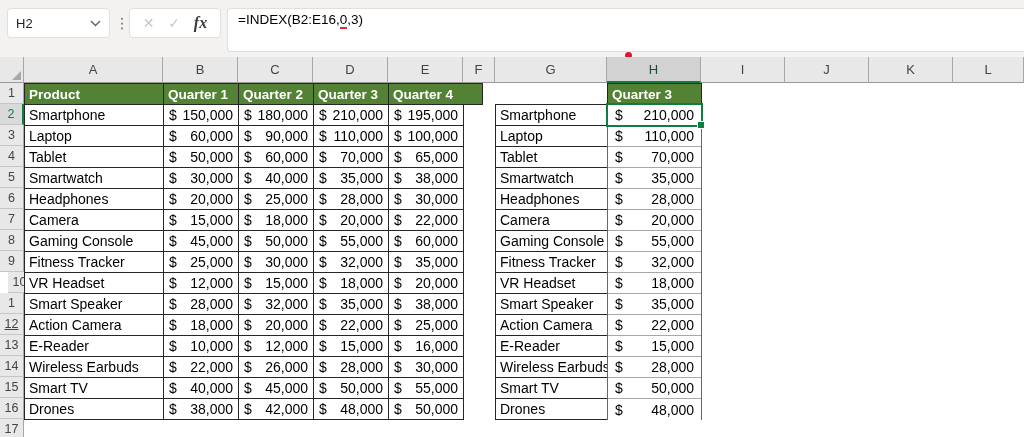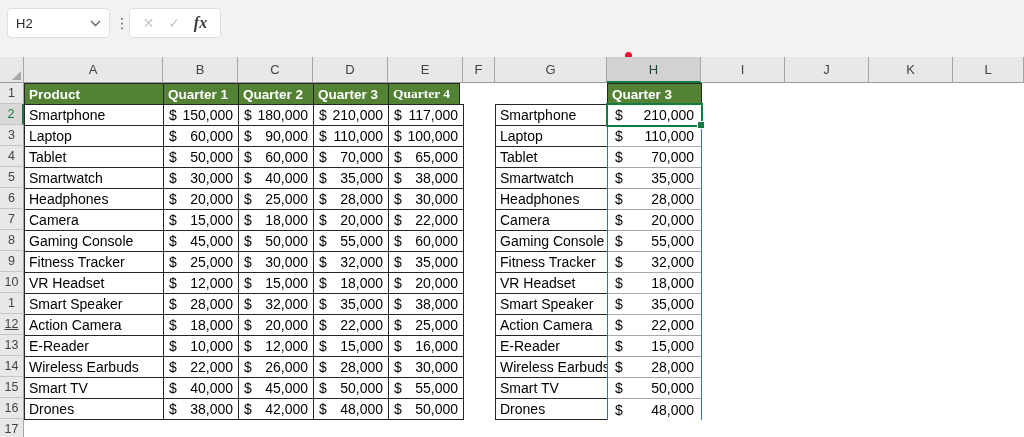--- a/index.html
+++ b/index.html
@@ -67,20 +67,21 @@
       <svg width="11" height="7">
         <polyline points="1,1 5.5,5.5 10,1" stroke="#605e5c" stroke-width="1.3" fill="none"></polyline>
       </svg>
     </div>
     <div class="dots">⋮</div>
     <div class="fgroup">
       <span class="icon-x">✕</span>
       <span class="icon-ck">✓</span>
       <span class="icon-fx">fx</span>
     </div>
+    <div class="formulabar"><span>=INDEX(B2:E16,</span><span class="flag">0</span><span>,3)</span></div>
   </div>
 
   <div class="reddot"></div>
 
   <div id="sheet">
       <div class="corner" style="left: 0px; top: 57px; width: 24px; height: 26px;">
         <div class="corner-tri"></div>
       </div>
       <div class="colhdr" style="left: 24px; top: 57px; width: 139px; height: 26px;">A</div>
       <div class="colhdr" style="left: 163px; top: 57px; width: 75px; height: 26px;">B</div>
@@ -96,49 +97,49 @@
       <div class="colhdr" style="left: 953px; top: 57px; width: 71px; height: 26px;">L</div>
       <div class="rowhdr" style="left: 0px; top: 83px; width: 24px; height: 21px;">1</div>
       <div class="rowhdr sel" style="left: 0px; top: 104px; width: 24px; height: 21px;">2</div>
       <div class="rowhdr" style="left: 0px; top: 125px; width: 24px; height: 21px;">3</div>
       <div class="rowhdr" style="left: 0px; top: 146px; width: 24px; height: 21px;">4</div>
       <div class="rowhdr" style="left: 0px; top: 167px; width: 24px; height: 21px;">5</div>
       <div class="rowhdr" style="left: 0px; top: 188px; width: 24px; height: 21px;">6</div>
       <div class="rowhdr" style="left: 0px; top: 209px; width: 24px; height: 21px;">7</div>
       <div class="rowhdr" style="left: 0px; top: 230px; width: 24px; height: 21px;">8</div>
       <div class="rowhdr" style="left: 0px; top: 251px; width: 24px; height: 21px;">9</div>
-      <div class="rowhdr" style="left: 0px; top: 272px; width: 24px; height: 21px;">10</div>
+      <div class="rowhdr" style="left: 8px; top: 272px; width: 24px; height: 21px;">10</div>
       <div class="rowhdr" style="left: 0px; top: 293px; width: 24px; height: 21px;">1</div>
       <div class="rowhdr" style="left: 0px; top: 314px; width: 24px; height: 21px; text-decoration: underline;">12</div>
       <div class="rowhdr" style="left: 0px; top: 335px; width: 24px; height: 21px;">13</div>
       <div class="rowhdr" style="left: 0px; top: 356px; width: 24px; height: 21px;">14</div>
       <div class="rowhdr" style="left: 0px; top: 377px; width: 24px; height: 21px;">15</div>
       <div class="rowhdr" style="left: 0px; top: 398px; width: 24px; height: 21px;">16</div>
       <div class="rowhdr" style="left: 0px; top: 419px; width: 24px; height: 21px;">17</div>
       <div class="cell hdrgreen" style="left: 24px; top: 83px; width: 140px; height: 22px;">Product</div>
       <div class="cell hdrgreen" style="left: 163px; top: 83px; width: 76px; height: 22px;">Quarter 1</div>
       <div class="cell hdrgreen" style="left: 238px; top: 83px; width: 76px; height: 22px;">Quarter 2</div>
       <div class="cell hdrgreen" style="left: 313px; top: 83px; width: 76px; height: 22px;">Quarter 3</div>
-      <div class="cell hdrgreen" style="left: 388px; top: 83px; width: 72px; height: 22px; font-family: Liberation Serif, serif;">Quarter 4</div>
+      <div class="cell hdrgreen" style="left: 388px; top: 83px; width: 95px; height: 22px;">Quarter 4</div>
       <div class="cell prod" style="left: 24px; top: 104px; width: 140px; height: 22px;">Smartphone</div>
       <div class="cell cur" style="left: 163px; top: 104px; width: 76px; height: 22px;">
         <div class="dollar">$</div>
         <div class="val">150,000</div>
       </div>
       <div class="cell cur" style="left: 238px; top: 104px; width: 76px; height: 22px;">
         <div class="dollar">$</div>
         <div class="val">180,000</div>
       </div>
       <div class="cell cur" style="left: 313px; top: 104px; width: 76px; height: 22px;">
         <div class="dollar">$</div>
         <div class="val">210,000</div>
       </div>
       <div class="cell cur" style="left: 388px; top: 104px; width: 76px; height: 22px;">
         <div class="dollar">$</div>
-        <div class="val">117,000</div>
+        <div class="val">195,000</div>
       </div>
       <div class="cell prod" style="left: 24px; top: 125px; width: 140px; height: 22px;">Laptop</div>
       <div class="cell cur" style="left: 163px; top: 125px; width: 76px; height: 22px;">
         <div class="dollar">$</div>
         <div class="val">60,000</div>
       </div>
       <div class="cell cur" style="left: 238px; top: 125px; width: 76px; height: 22px;">
         <div class="dollar">$</div>
         <div class="val">90,000</div>
       </div>

